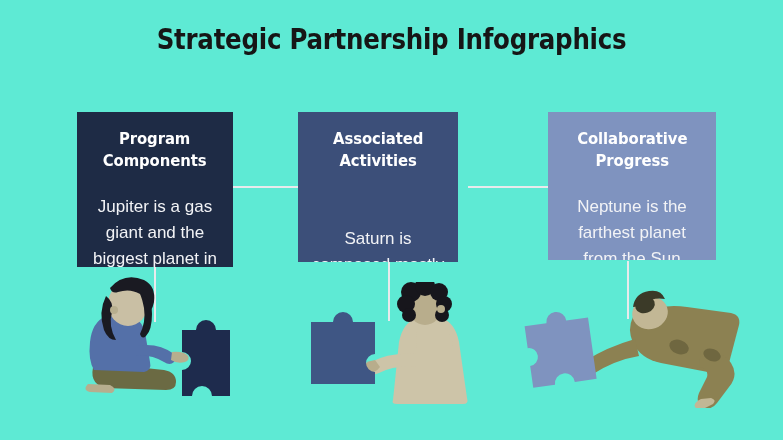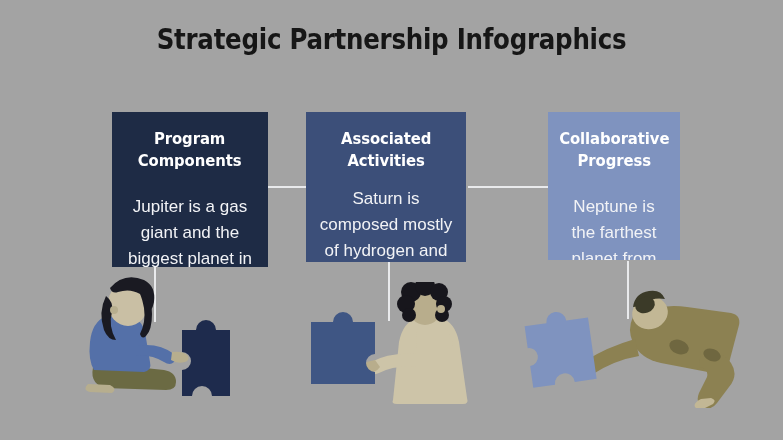--- a/index.html
+++ b/index.html
@@ -14,21 +14,21 @@
     overflow: hidden;
     position: relative;
   }
 
   #slide {
     position: absolute;
     left: 0;
     top: 0;
     width: 783px;
     height: 440px;
-    background: #a3a3a3;
+    background: #5eead4;
   }
 
   
   #slide-title {
     position: absolute;
     left: 0;
     top: 23px;
     width: 783px;
     text-align: center;
     font-family: "DejaVu Sans", sans-serif;
@@ -85,28 +85,28 @@
     font-family: Liberation Sans, sans-serif;
     font-weight: normal;
     font-size: 17px;
     line-height: 1.55;
     color: #f2f3f6;
   }
 
   #card-1 {
     left: 77px; top: 112px; width: 156px; height: 155px;
     background: #1e2b45;
-    margin-left: 35px;
   }
   #card-2 {
-    left: 306px; top: 112px; width: 160px; height: 150px;
+    left: 298px; top: 112px; width: 160px; height: 150px;
     background: #3c4f79;
+    gap: 40px;
   }
   #card-3 {
-    left: 548px; top: 112px; width: 132px; height: 148px;
+    left: 548px; top: 112px; width: 168px; height: 148px;
     background: #7f93bf;
   }
   #card-2 .card-body { margin-top: 14px; }
   #card-3 .card-body { }
 
   
   .illustration {
     position: absolute;
   }
   #illustration-1 { left: 62px; top: 272px; width: 200px; height: 130px; }

